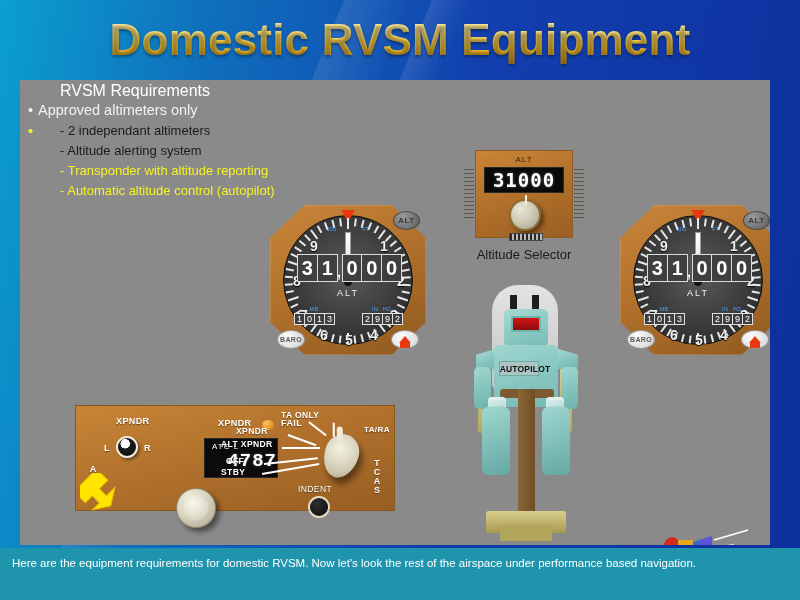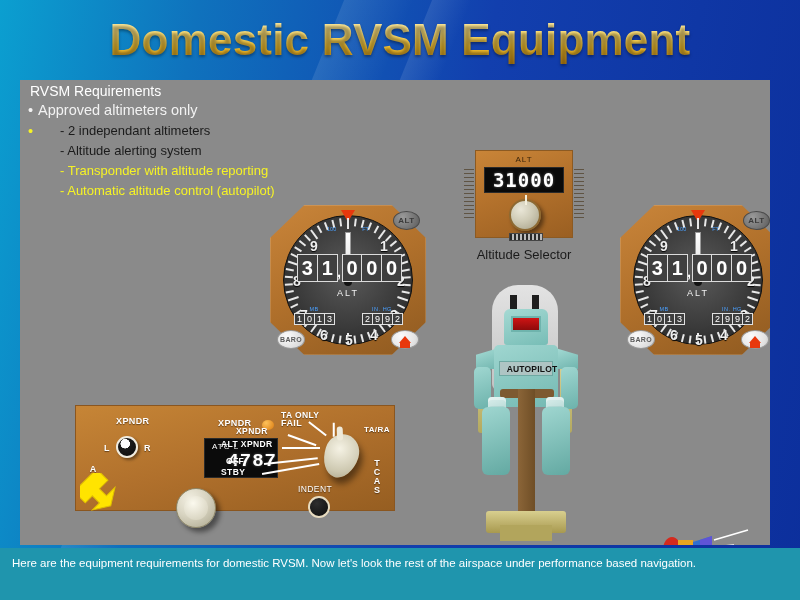--- a/index.html
+++ b/index.html
@@ -34,21 +34,21 @@
 
   
   #content {
     position: absolute; left: 20px; top: 80px; width: 750px; height: 465px;
     background: #8a8a8a;
     overflow: hidden;
   }
 
   
   #bullets { position: absolute; left: 8px; top: 2px; width: 420px; }
-  .b-title { font-size: 14px; color: #ffffff; line-height: 18px; padding-left: 2px; }
+  .b-title { font-size: 16px; color: #ffffff; line-height: 18px; padding-left: 2px; margin-left: 30px; }
   .b-l1 { font-size: 14.5px; line-height: 21px; padding-left: 10px; position: relative; }
   .b-l1 .dot { position: absolute; left: 0px; top: 0px; }
   .b-l2 { font-size: 13px; line-height: 20px; padding-left: 32px; }
   .c-white { color: #f2f2f2; }
   .c-dark  { color: #1b1b1b; }
   .c-yellow{ color: #f6f325; }
 
   
   #alt-selector-wrap { position: absolute; left: 455px; top: 70px; width: 110px; }
   #alt-selector {
@@ -150,21 +150,21 @@
   .seat-base { position:absolute; left:26px; top:226px; width:80px; height:22px;
      background: linear-gradient(180deg,#d8cf8f,#a8994f); border-radius:3px; }
   .seat-legs { position:absolute; left:40px; top:240px; width:52px; height:16px; background:#b2a55c; }
   .r-head { position:absolute; left:44px; top:24px; width:44px; height:36px;
      background: linear-gradient(160deg,#a5d9d3,#77bdb6); border-radius:6px 6px 3px 3px; }
   .r-visor { position:absolute; left:51px; top:31px; width:30px; height:16px;
      background: linear-gradient(180deg,#cf1414,#8d0b0b); border:2px solid #6fb4ad; }
   .r-body { position:absolute; left:34px; top:60px; width:64px; height:62px;
      background: linear-gradient(160deg,#9fd6d0,#74b9b2); border-radius:5px; }
   .r-chest-label {
-     position:absolute; left:39px; top:76px; width:54px; height:15px;
+     position:absolute; left:39px; top:76px; width:40px; height:15px;
      background: rgba(180,195,195,0.85); border:1px solid #6fa9a3;
      color:#111; font-size:8.5px; font-weight:bold; letter-spacing:.2px;
      display:flex; align-items:center; justify-content:center;padding-left:12px; }
   .r-shoulder { position:absolute; top:62px; width:26px; height:22px;
      background: linear-gradient(160deg,#a9ded8,#6fb4ad); clip-path: polygon(0 35%,100% 0,100% 100%,0 100%); }
   .r-shoulder.right { clip-path: polygon(0 0,100% 35%,100% 100%,0 100%); }
   .r-arm { position:absolute; top:82px; width:17px; height:42px; border-radius:5px;
      background: linear-gradient(160deg,#a0d7d1,#6cb2ab); }
   .r-hand { position:absolute; top:112px; width:18px; height:20px; border-radius:4px;
      background: linear-gradient(160deg,#cfe9e6,#90c4bf);

